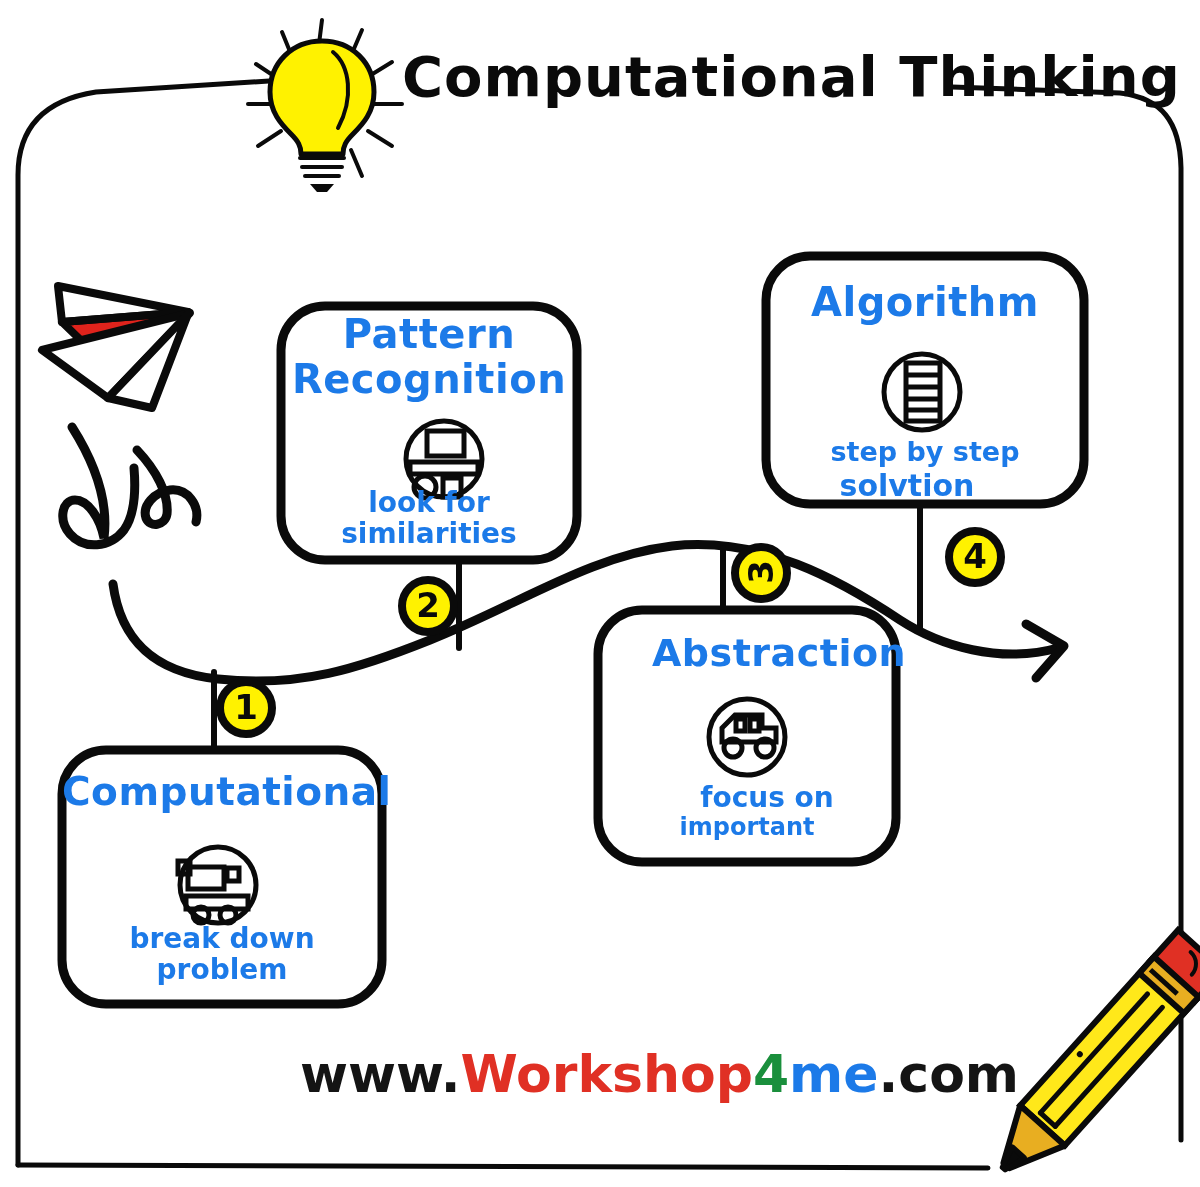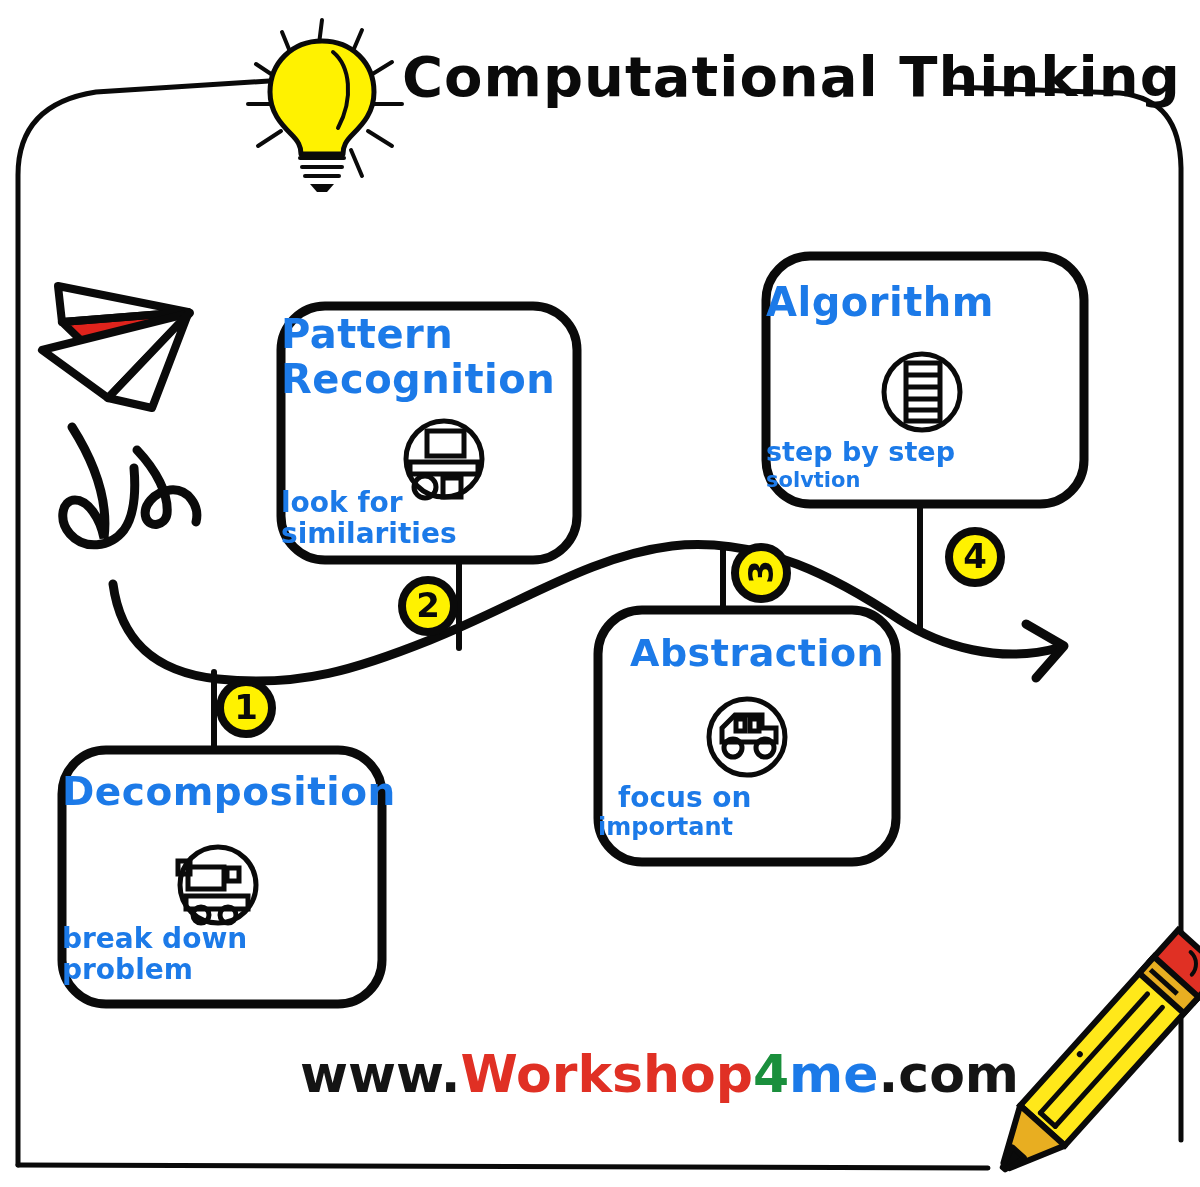--- a/index.html
+++ b/index.html
@@ -22,20 +22,21 @@
     position: absolute;
     left: 0;
     top: 0;
     width: 1200px;
     height: 1187px;
   }
 
   
   .txt {
     position: absolute;
+    text-align: center;
     line-height: 1.02;
     white-space: nowrap;
     -webkit-font-smoothing: antialiased;
   }
   .card-title {
     font-family: "DejaVu Sans", sans-serif;
     font-weight: bold;
     color: #1c7ae8;
     letter-spacing: 0.5px;
   }
@@ -251,36 +252,36 @@
 
       <path d="M -30 68 L 30 68 L 4 122 L -4 122 Z" fill="#e8ae21" stroke="#0a0a0a" stroke-width="6" stroke-linejoin="round"></path>
 
       <path d="M -8 104 L 8 104 L 2 126 L -2 126 Z" fill="#0a0a0a" stroke="#0a0a0a" stroke-width="5" stroke-linejoin="round"></path>
     </g>
 
   </svg>
 
   <div class="txt main-title" style="left:402px; top:48px; width:540px;">Computational Thinking</div>
 
-  <div class="txt card-title" style="left:62px; top:772px; width:320px; font-size:39px;">Decomposition</div>
+  <div class="txt card-title" style="left:62px; top:772px; width:320px; font-size:39px;">Computational</div>
   <div class="txt card-sub" style="left:62px; top:923px; width:320px; font-size:28px;">break down</div>
   <div class="txt card-sub" style="left:62px; top:954px; width:320px; font-size:28px;">problem</div>
 
   <div class="txt card-title" style="left:281px; top:314px; width:296px; font-size:40px;">Pattern</div>
   <div class="txt card-title" style="left:281px; top:359px; width:296px; font-size:40px;">Recognition</div>
   <div class="txt card-sub" style="left:281px; top:487px; width:296px; font-size:28px;">look for</div>
   <div class="txt card-sub" style="left:281px; top:518px; width:296px; font-size:28px;">similarities</div>
 
   <div class="txt card-title" style="left:630px; top:634px; width:298px; font-size:38px;">Abstraction</div>
   <div class="txt card-sub" style="left:618px; top:782px; width:298px; font-size:28px;">focus on</div>
   <div class="txt card-sub" style="left:598px; top:814px; width:298px; font-size:24px;">important</div>
 
   <div class="txt card-title" style="left:766px; top:282px; width:318px; font-size:40px;">Algorithm</div>
   <div class="txt card-sub" style="left:766px; top:437px; width:318px; font-size:27px;">step by step</div>
-  <div class="txt card-sub" style="left:766px; top:469px; width:318px; font-size:21px;">solvtion</div>
+  <div class="txt card-sub" style="left:748px; top:469px; width:318px; font-size:30px;">solvtion</div>
 
   <div class="badge-num" style="left:226px; top:690px; width:40px;">1</div>
   <div class="badge-num" style="left:408px; top:588px; width:40px;">2</div>
   <div class="badge-num badge-rot" style="left:741px; top:555px; width:40px;">3</div>
   <div class="badge-num" style="left:955px; top:539px; width:40px;">4</div>
 
   <div class="txt footer-url" style="left:300px; top:1048px; width:600px;"><span class="u-www">www.</span><span class="u-work">Workshop</span><span class="u-four">4</span><span class="u-me">me</span><span class="u-com">.com</span></div>
 
 </div>
 

